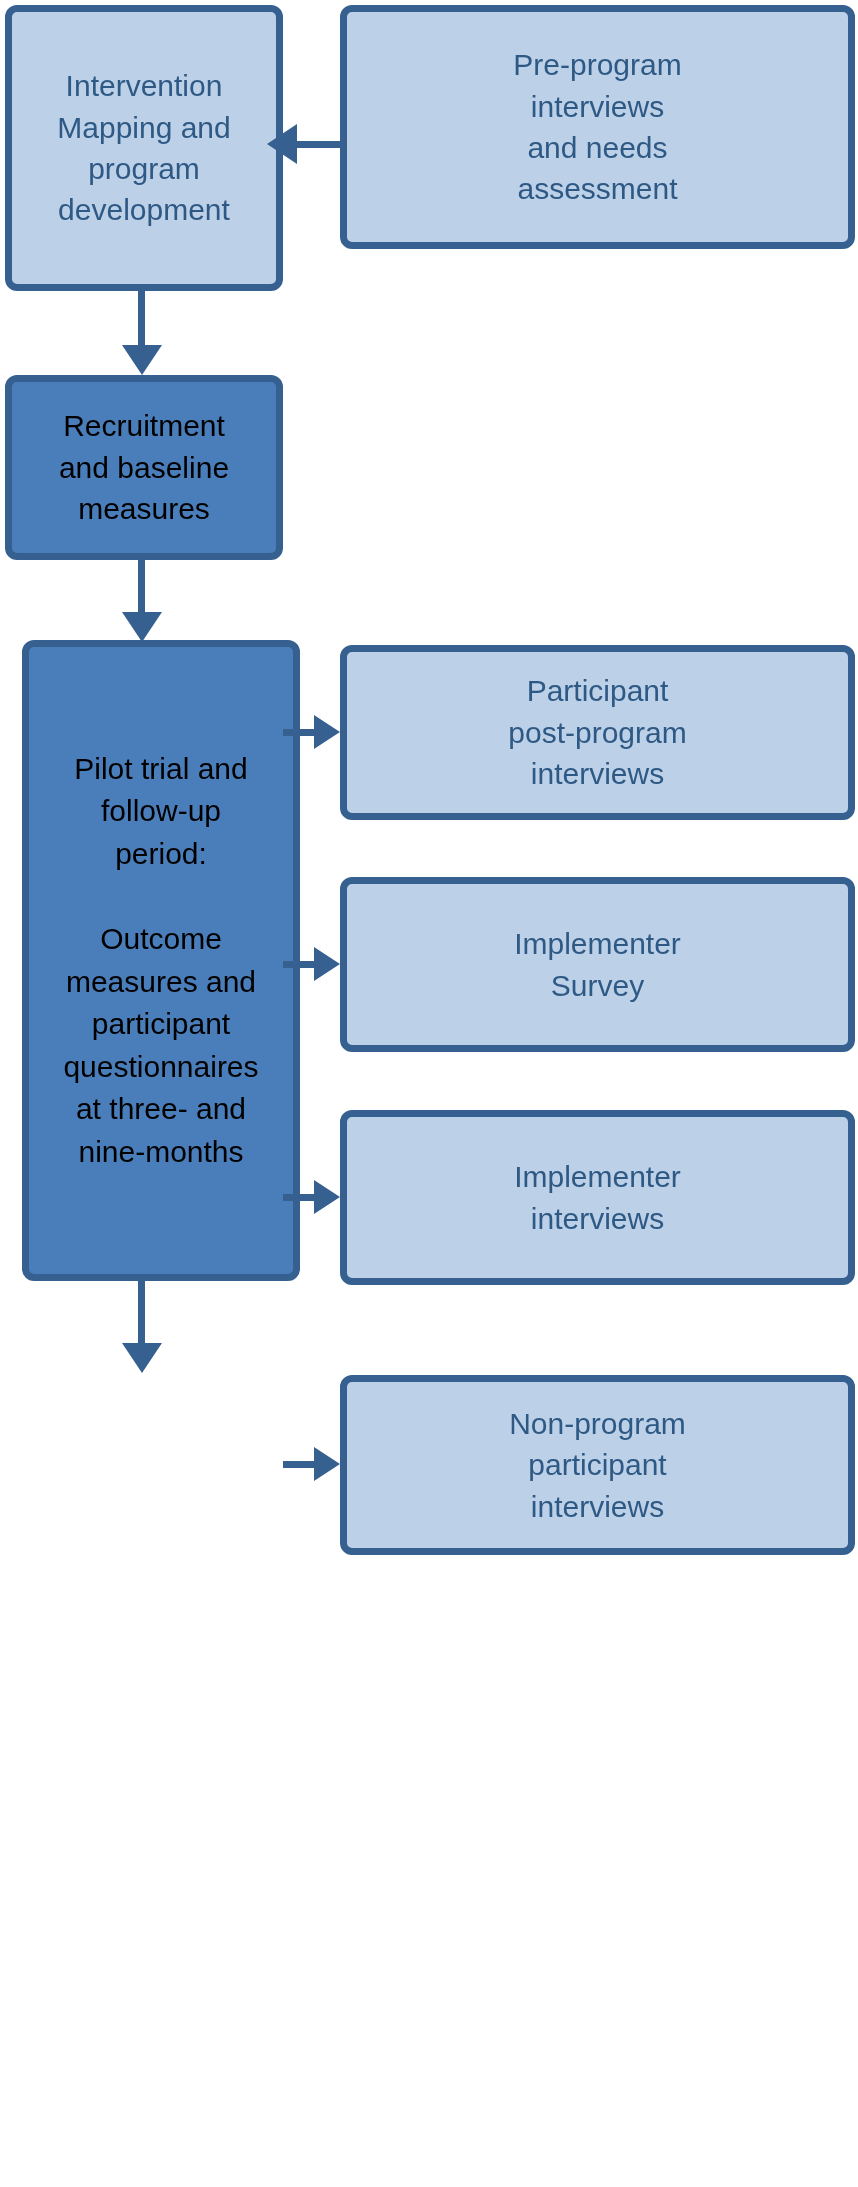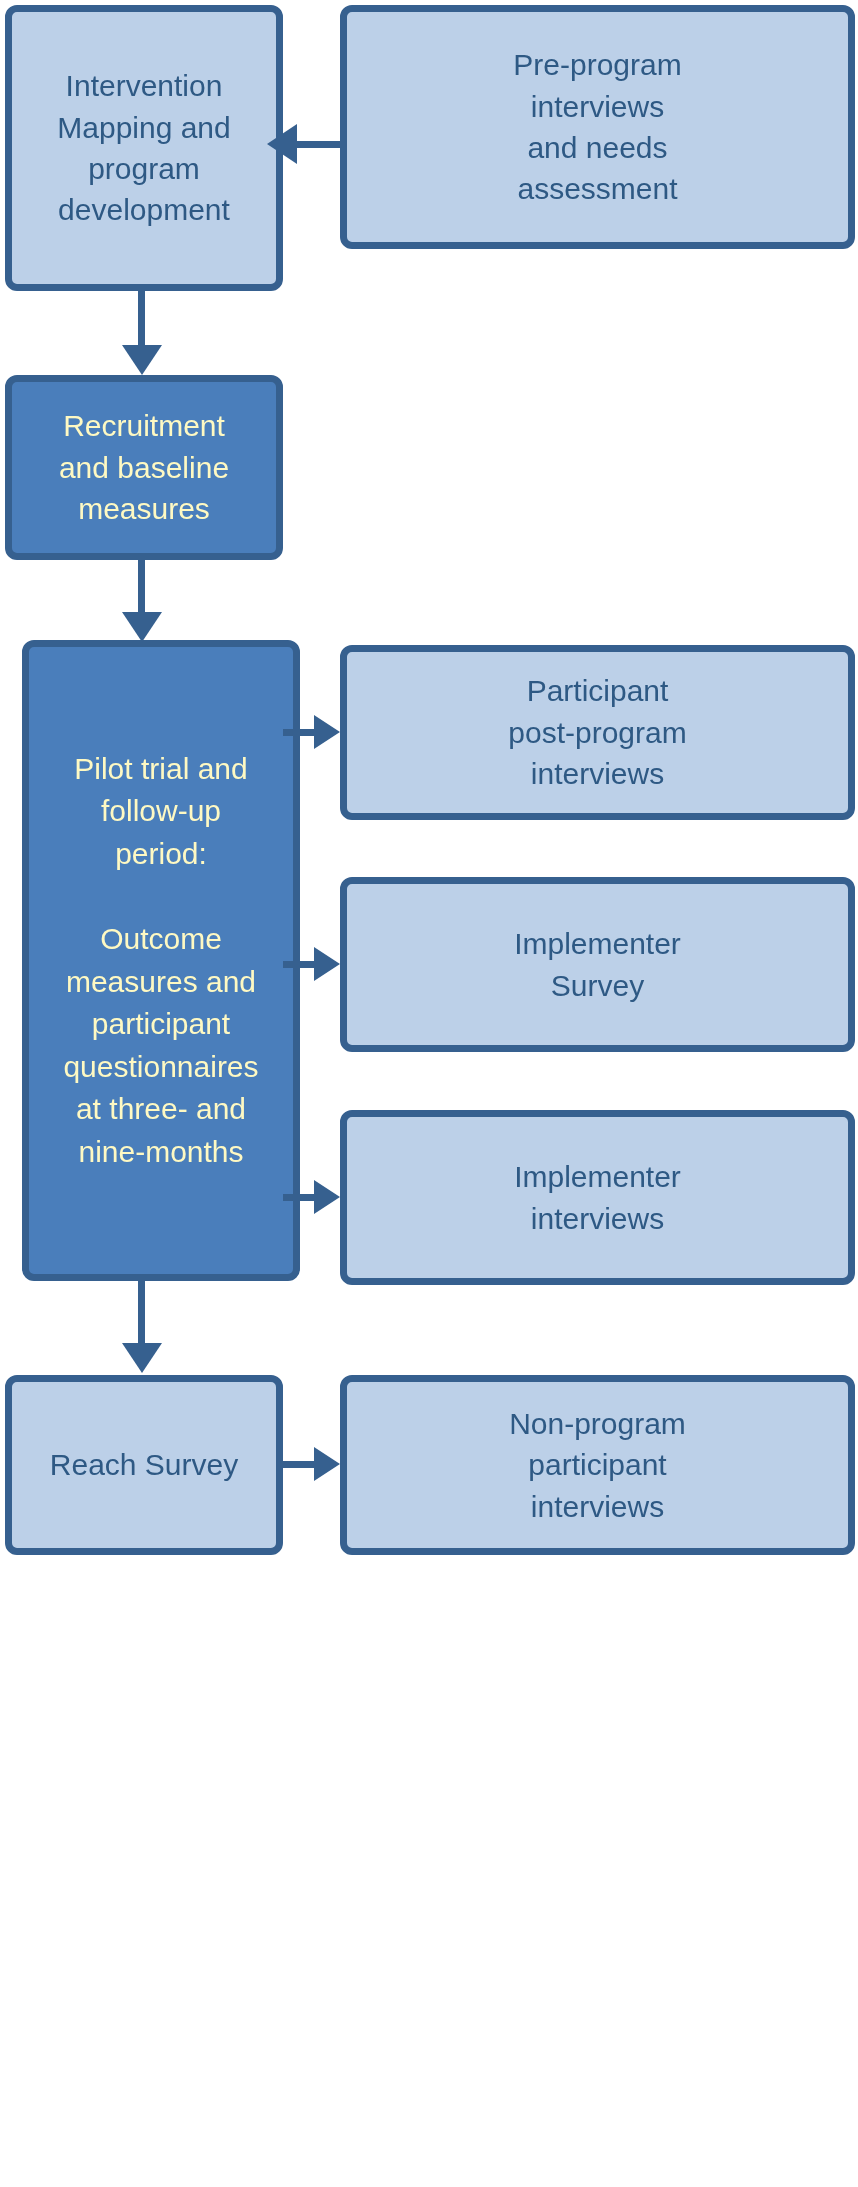--- a/index.html
+++ b/index.html
@@ -30,21 +30,21 @@
     font-size: 30px;
     padding: 6px 14px;
     white-space: pre-line;
   }
   .node.light {
     background: #bcd0e8;
     color: #2e5984;
   }
   .node.dark {
     background: #4a7ebb;
-    color: #fef9c3;
+    color: #000000;
   }
   .node-label {
     display: block;
     width: 100%;
     white-space: pre-line;
   }
 
   
   .conn {
     position: absolute;
@@ -166,23 +166,20 @@
   <div class="conn" style="left:283px; top:1194px; width:57px; height:7px;">
     <div class="shaft-h" style="width:48px;"></div>
     <div class="arrowhead right" style="left:31px; top:-14px;"></div>
   </div>
 
   <div class="conn" style="left:138px; top:1281px; width:7px; height:94px;">
     <div class="shaft-v" style="height:68px;"></div>
     <div class="arrowhead down" style="left:-16px; top:62px;"></div>
   </div>
 
-  <div class="node light" style="left:5px; top:1375px; width:278px; height:180px; font-size:30px;">
-    <span class="node-label">Reach Survey</span>
-  </div>
 
   <div class="node light" style="left:340px; top:1375px; width:515px; height:180px; font-size:30px;">
     <span class="node-label">Non-program
 participant
 interviews</span>
   </div>
 
   <div class="conn" style="left:283px; top:1461px; width:57px; height:7px;">
     <div class="shaft-h" style="width:48px;"></div>
     <div class="arrowhead right" style="left:31px; top:-14px;"></div>

